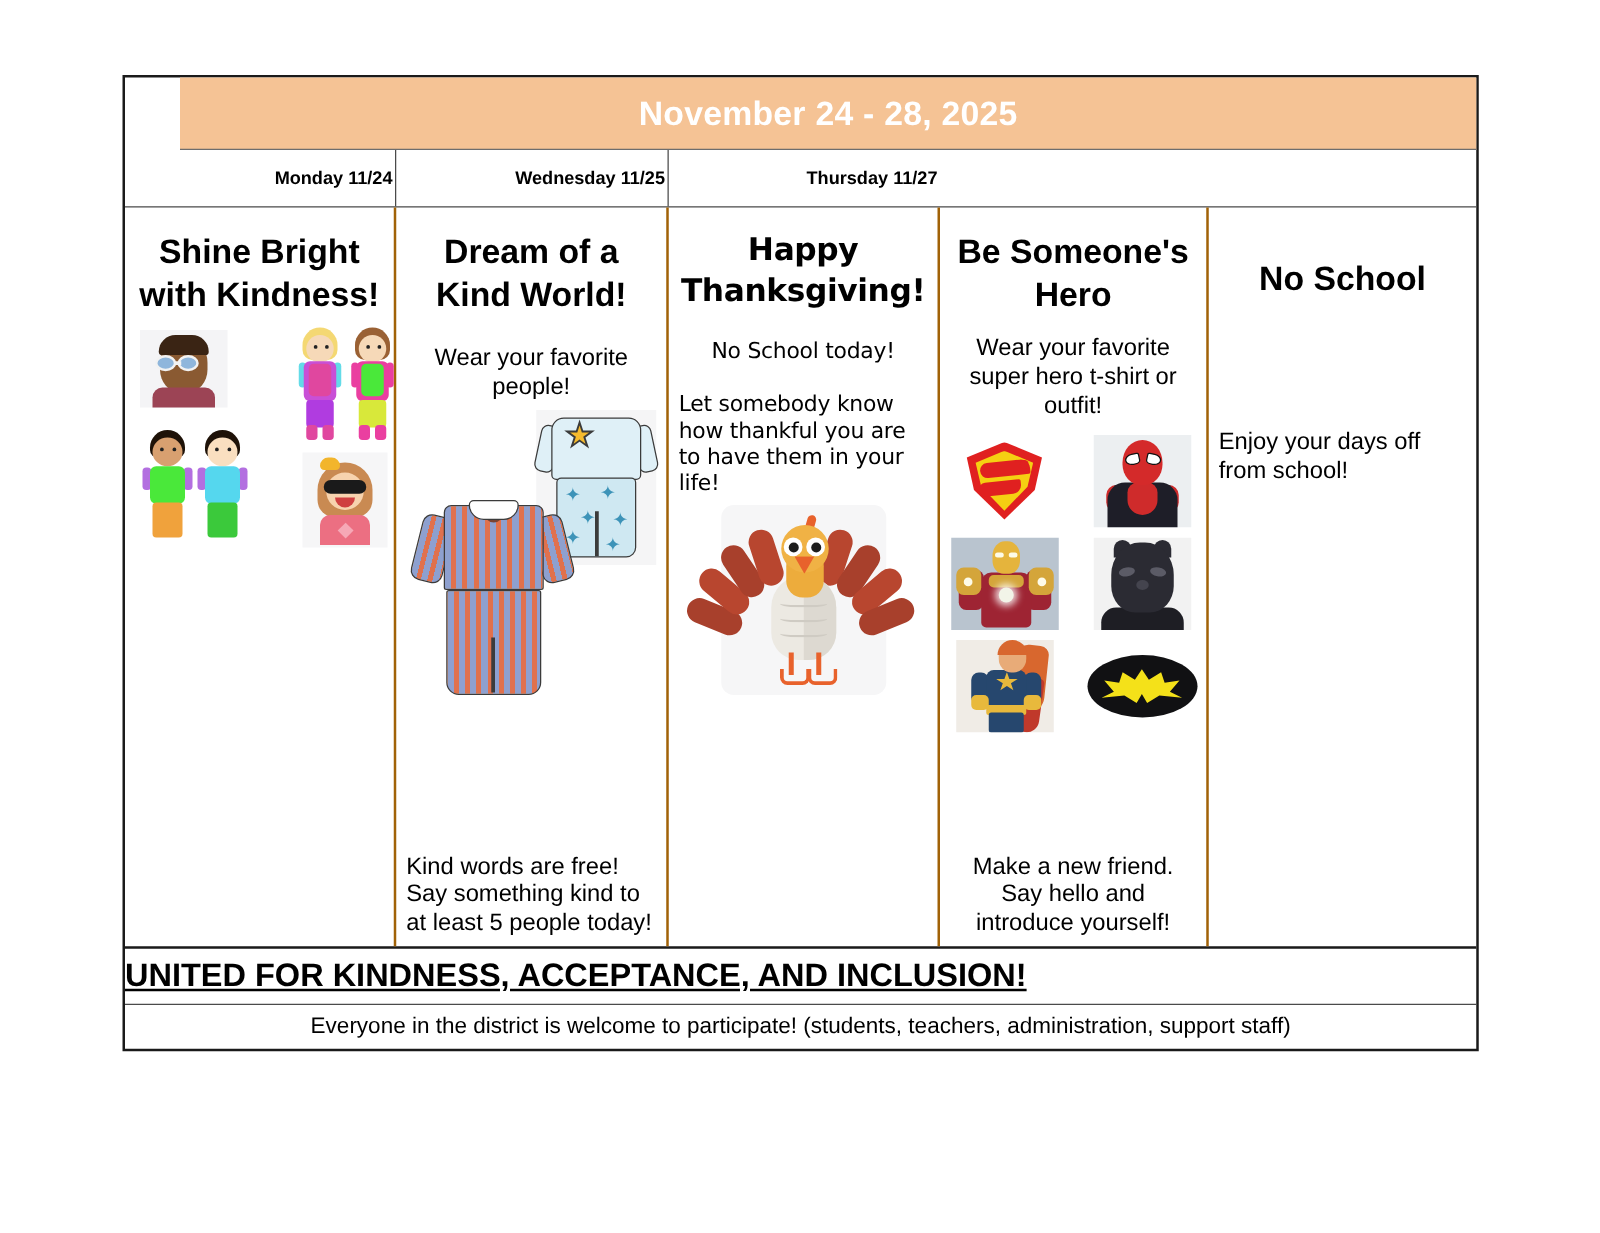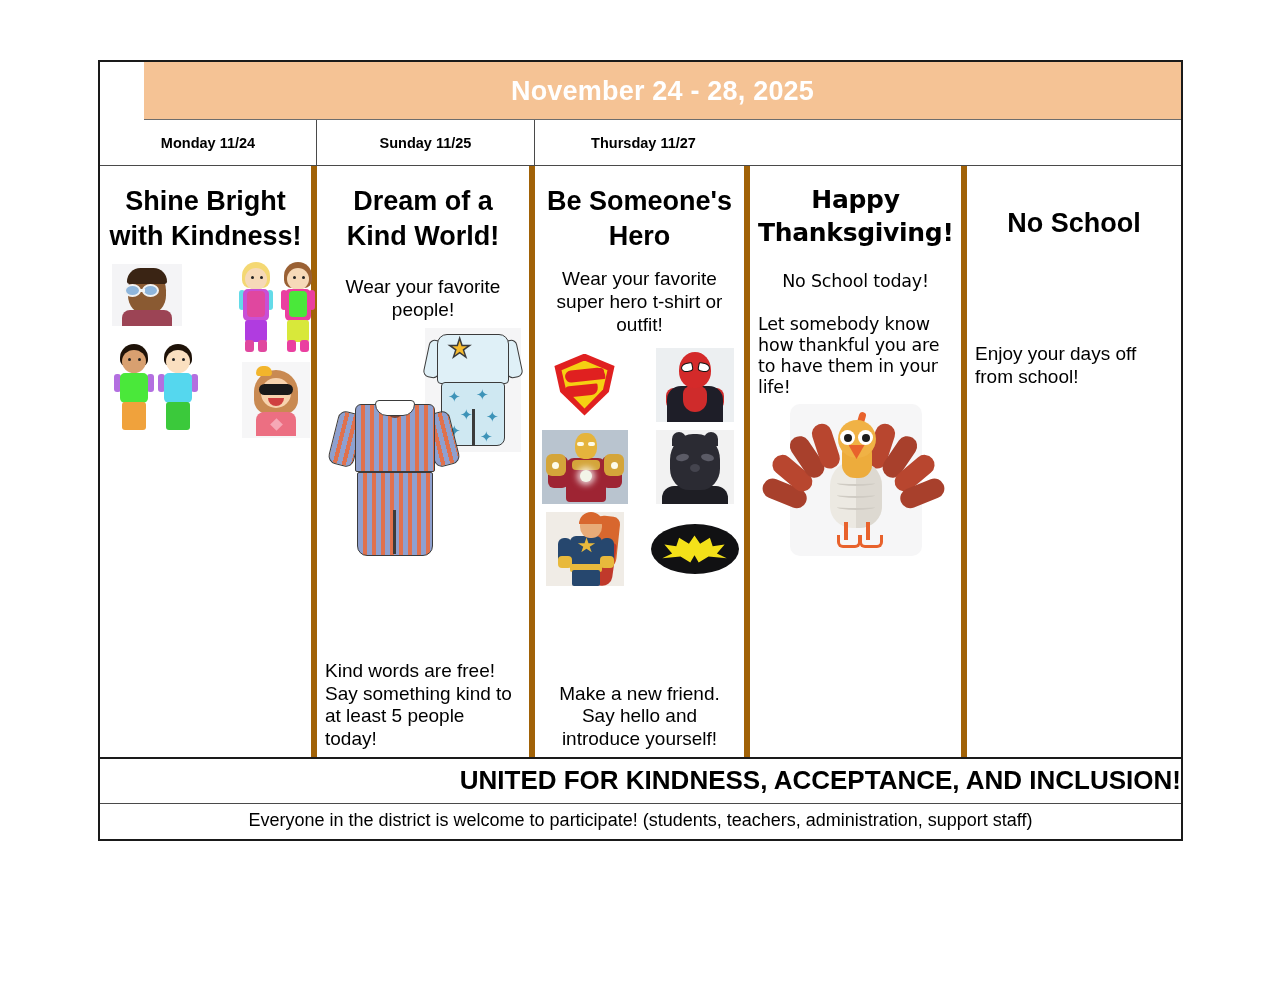--- a/index.html
+++ b/index.html
@@ -51,34 +51,34 @@
     margin-left: 44px;
   }
 
   
   .day-head-row {
     display: flex;
     border-bottom: 1px solid #4a4a4a;
   }
   .day-head {
     box-sizing: border-box;
-    text-align: center;
+    text-align: right;
     font-weight: bold;
     font-size: 14.5px;
     color: #000000;
     padding: 15px 2px 14px;
     border-right: 1px solid #4a4a4a;
   }
   .day-head:last-child { border-right: none; }
   .day-head.small { font-size: 13.5px; }
 
   .body-row { display: flex; }
   .day-cell {
     box-sizing: border-box;
-    border-right: 6px solid #a16207;
+    border-right: 2px solid #a16207;
     padding: 10px 8px 6px;
     position: relative;
     min-height: 590px;
   }
   .day-cell:last-child { border-right: none; }
 
   .col-1 { width: 217px; }
   .col-2 { width: 218px; }
   .col-3 { width: 215px; }
   .col-4 { width: 217px; }
@@ -131,25 +131,26 @@
     display: flex;
     flex-direction: column;
     height: 100%;
     min-height: 575px;
   }
 
   
   .footer-main {
     box-sizing: border-box;
     border-top: 2px solid #1a1a1a;
-    text-align: right;
+    text-align: left;
     font-weight: bold;
     font-size: 26px;
     padding: 6px 0 7px;
     color: #000000;
+    text-decoration: underline;
   }
   .footer-sub {
     box-sizing: border-box;
     border-top: 1px solid #4a4a4a;
     text-align: center;
     font-size: 18px;
     padding: 6px 0 8px;
     color: #000000;
   }
 
@@ -613,21 +614,21 @@
 <body>
 
 <div class="page">
   <div class="poster">
 
 
     <div class="band band-dates" style="background:#f5c395">November 24 - 28, 2025</div>
 
     <div class="day-head-row">
       <div class="day-head col-1">Monday 11/24</div>
-      <div class="day-head col-2">Sunday 11/25</div>
+      <div class="day-head col-2">Wednesday 11/25</div>
       <div class="day-head col-4">Thursday 11/27</div>
     </div>
 
     <div class="body-row">
 
       <div class="day-cell col-1">
         <div class="cell-inner">
           <div class="cell-title">Shine Bright with Kindness!</div>
 
           <div class="mon-art">
@@ -738,20 +739,63 @@
               <div class="pjt-pants"></div>
                 <div class="pjt-split"></div>
             </div>
           </div>
 
           <div class="spacer"></div>
           <div class="cell-foot">Kind words are free! Say something kind to at least 5 people today!</div>
         </div>
       </div>
 
+      <div class="day-cell col-4">
+        <div class="cell-inner">
+          <div class="cell-title calibri">Happy Thanksgiving!</div>
+          <div class="cell-sub calibri">No School today!</div>
+          <div class="cell-foot calibri" style="margin-top:22px;">Let somebody know how thankful you are to have them in your life!</div>
+
+          <div class="turkey-wrap">
+            <div class="turkey">
+              <div class="tk-feather" style="left:6px;  top:52px; background:#a8402c; transform:rotate(-68deg);"></div>
+              <div class="tk-feather" style="left:10px; top:38px; background:#b8462f; transform:rotate(-50deg);"></div>
+              <div class="tk-feather" style="left:20px; top:26px; background:#a8402c; transform:rotate(-34deg);"></div>
+              <div class="tk-feather" style="left:33px; top:18px; background:#b8462f; transform:rotate(-18deg);"></div>
+              <div class="tk-feather" style="left:74px; top:18px; background:#b8462f; transform:rotate(18deg);"></div>
+              <div class="tk-feather" style="left:87px; top:26px; background:#a8402c; transform:rotate(34deg);"></div>
+              <div class="tk-feather" style="left:97px; top:38px; background:#b8462f; transform:rotate(50deg);"></div>
+              <div class="tk-feather" style="left:101px;top:52px; background:#a8402c; transform:rotate(68deg);"></div>
+
+              <div class="tk-body"></div>
+              <div class="tk-body-shade"></div>
+              <div class="tk-wave" style="top:76px;"></div>
+              <div class="tk-wave" style="top:88px;"></div>
+              <div class="tk-wave" style="top:100px;"></div>
+
+              <div class="tk-leg l"></div>
+                <div class="tk-leg r"></div>
+              <div class="tk-foot l"></div>
+                <div class="tk-foot r"></div>
+
+              <div class="tk-chest"></div>
+              <div class="tk-snood"></div>
+              <div class="tk-head"></div>
+              <div class="tk-eye l"></div>
+                <div class="tk-eye r"></div>
+              <div class="tk-pupil l"></div>
+                <div class="tk-pupil r"></div>
+              <div class="tk-beak"></div>
+            </div>
+          </div>
+
+          <div class="spacer"></div>
+        </div>
+      </div>
+
       <div class="day-cell col-3">
         <div class="cell-inner">
           <div class="cell-title">Be Someone's Hero</div>
           <div class="cell-sub tight">Wear your favorite super hero t-shirt or outfit!</div>
 
           <div class="wed-art">
             <div class="hero-tile">
               <div class="sup-shield">
                 <div class="sup-inner"></div>
                 <div class="sup-s1"></div>
@@ -823,63 +867,20 @@
                   <div class="bat-sym"></div>
                 </div>
             </div>
           </div>
 
           <div class="spacer"></div>
           <div class="cell-foot center">Make a new friend. Say hello and introduce yourself!</div>
         </div>
       </div>
 
-      <div class="day-cell col-4">
-        <div class="cell-inner">
-          <div class="cell-title calibri">Happy Thanksgiving!</div>
-          <div class="cell-sub calibri">No School today!</div>
-          <div class="cell-foot calibri" style="margin-top:22px;">Let somebody know how thankful you are to have them in your life!</div>
-
-          <div class="turkey-wrap">
-            <div class="turkey">
-              <div class="tk-feather" style="left:6px;  top:52px; background:#a8402c; transform:rotate(-68deg);"></div>
-              <div class="tk-feather" style="left:10px; top:38px; background:#b8462f; transform:rotate(-50deg);"></div>
-              <div class="tk-feather" style="left:20px; top:26px; background:#a8402c; transform:rotate(-34deg);"></div>
-              <div class="tk-feather" style="left:33px; top:18px; background:#b8462f; transform:rotate(-18deg);"></div>
-              <div class="tk-feather" style="left:74px; top:18px; background:#b8462f; transform:rotate(18deg);"></div>
-              <div class="tk-feather" style="left:87px; top:26px; background:#a8402c; transform:rotate(34deg);"></div>
-              <div class="tk-feather" style="left:97px; top:38px; background:#b8462f; transform:rotate(50deg);"></div>
-              <div class="tk-feather" style="left:101px;top:52px; background:#a8402c; transform:rotate(68deg);"></div>
-
-              <div class="tk-body"></div>
-              <div class="tk-body-shade"></div>
-              <div class="tk-wave" style="top:76px;"></div>
-              <div class="tk-wave" style="top:88px;"></div>
-              <div class="tk-wave" style="top:100px;"></div>
-
-              <div class="tk-leg l"></div>
-                <div class="tk-leg r"></div>
-              <div class="tk-foot l"></div>
-                <div class="tk-foot r"></div>
-
-              <div class="tk-chest"></div>
-              <div class="tk-snood"></div>
-              <div class="tk-head"></div>
-              <div class="tk-eye l"></div>
-                <div class="tk-eye r"></div>
-              <div class="tk-pupil l"></div>
-                <div class="tk-pupil r"></div>
-              <div class="tk-beak"></div>
-            </div>
-          </div>
-
-          <div class="spacer"></div>
-        </div>
-      </div>
-
       <div class="day-cell col-5">
         <div class="cell-inner">
           <div class="cell-title" style="margin-top:30px;">No School</div>
           <div class="cell-foot" style="margin-top:102px;">Enjoy your days off from school!</div>
           <div class="spacer"></div>
         </div>
       </div>
 
     </div>
 

